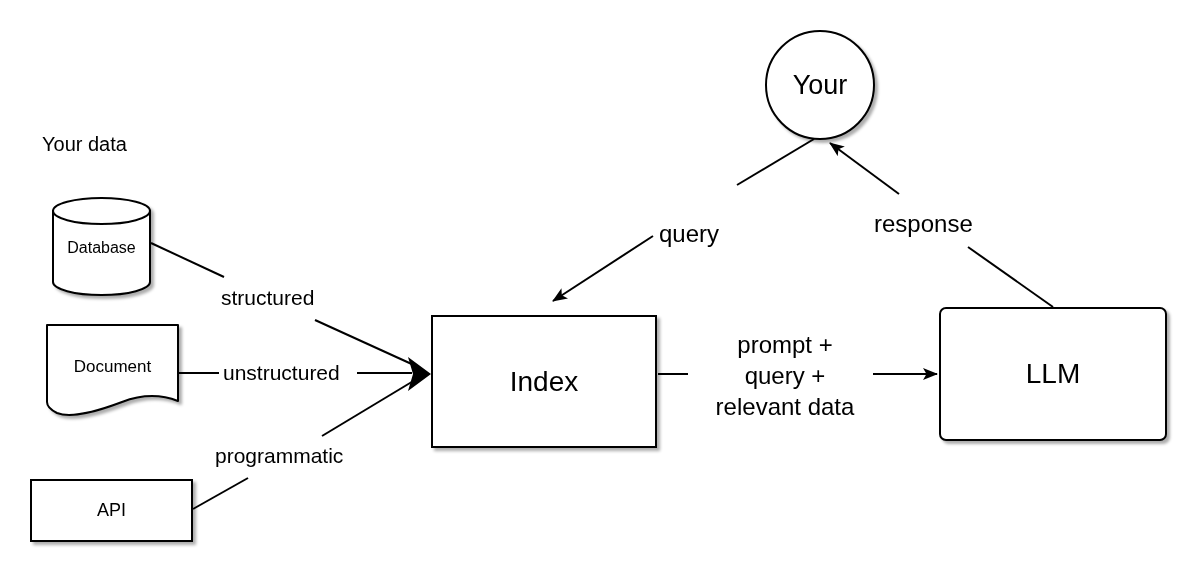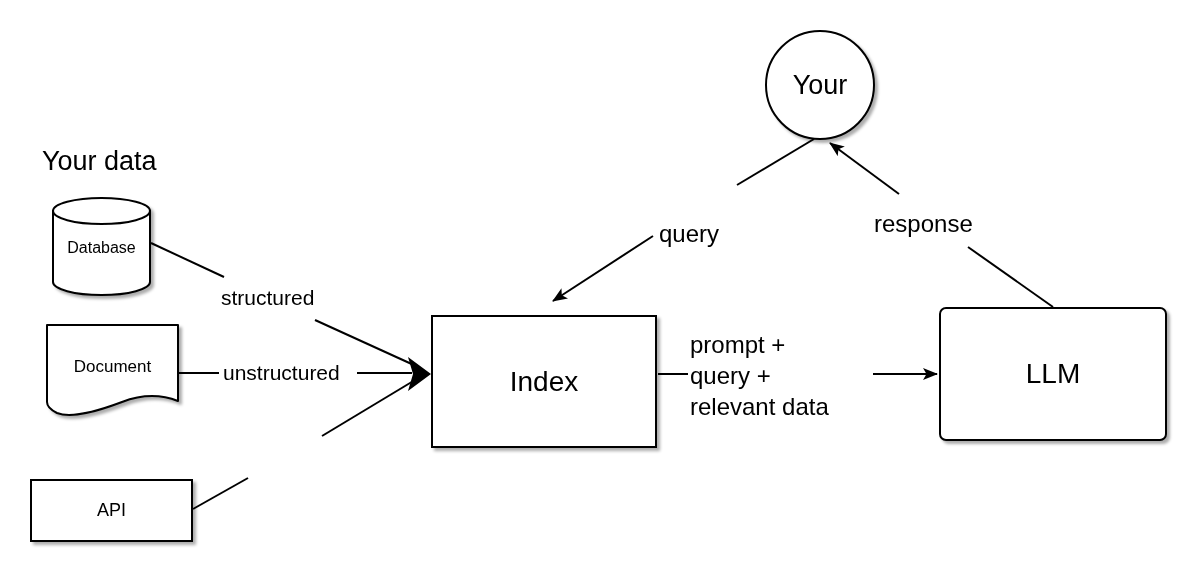--- a/index.html
+++ b/index.html
@@ -18,29 +18,29 @@
     border:2px solid #000;
     box-shadow:3px 3px 3px rgba(0,0,0,0.32);
     display:flex;align-items:center;justify-content:center;
     box-sizing:content-box;
   }
   #user-node{left:765px;top:30px;width:106px;height:106px;border-radius:50%;font-size:27px;}
   #api-node{left:30px;top:479px;width:159px;height:59px;font-size:18px;}
   #index-node{left:431px;top:315px;width:222px;height:129px;font-size:28px;}
   #llm-node{left:939px;top:307px;width:224px;height:130px;font-size:28px;border-radius:7px;}
   .lbl{position:absolute;white-space:nowrap;line-height:1.15;}
-  #heading-label{left:42px;top:146px;font-size:27px;}
+  #heading-label{left:42px;top:133px;font-size:20px;}
   #database-label{left:53px;top:239px;width:97px;text-align:center;font-size:16px;}
   #document-label{left:47px;top:357px;width:131px;text-align:center;font-size:17px;}
   #structured-label{left:221px;top:286px;font-size:21px;}
   #unstructured-label{left:223px;top:361px;font-size:21px;}
   #programmatic-label{left:215px;top:444px;font-size:21px;}
   #query-label{left:659px;top:220px;font-size:24px;}
   #response-label{left:874px;top:210px;font-size:24px;}
-  #prompt-label{left:690px;top:329px;width:190px;font-size:24px;line-height:31px;}
+  #prompt-label{left:690px;top:329px;width:190px;text-align:center;font-size:24px;line-height:31px;}
   svg line, svg path.shape{stroke:#000;stroke-width:2;}
 </style>
 </head>
 <body>
 
 <div id="canvas">
 
   <svg id="connector-layer" width="1200" height="581" viewBox="0 0 1200 581">
     <defs>
       <marker id="arw" markerUnits="userSpaceOnUse" markerWidth="17" markerHeight="14" refX="14" refY="6" orient="auto">
@@ -95,20 +95,21 @@
     <span>LLM</span>
   </div>
 
   <div class="lbl" id="heading-label">Your data</div>
 
   <div class="lbl" id="database-label">Database</div>
   <div class="lbl" id="document-label">Document</div>
 
   <div class="lbl" id="structured-label">structured</div>
   <div class="lbl" id="unstructured-label">unstructured</div>
+  <div class="lbl" id="programmatic-label">programmatic</div>
 
   <div class="lbl" id="query-label">query</div>
   <div class="lbl" id="response-label">response</div>
 
   <div class="lbl" id="prompt-label">
     <div>prompt +</div>
     <div>query +</div>
     <div>relevant data</div>
   </div>
 

